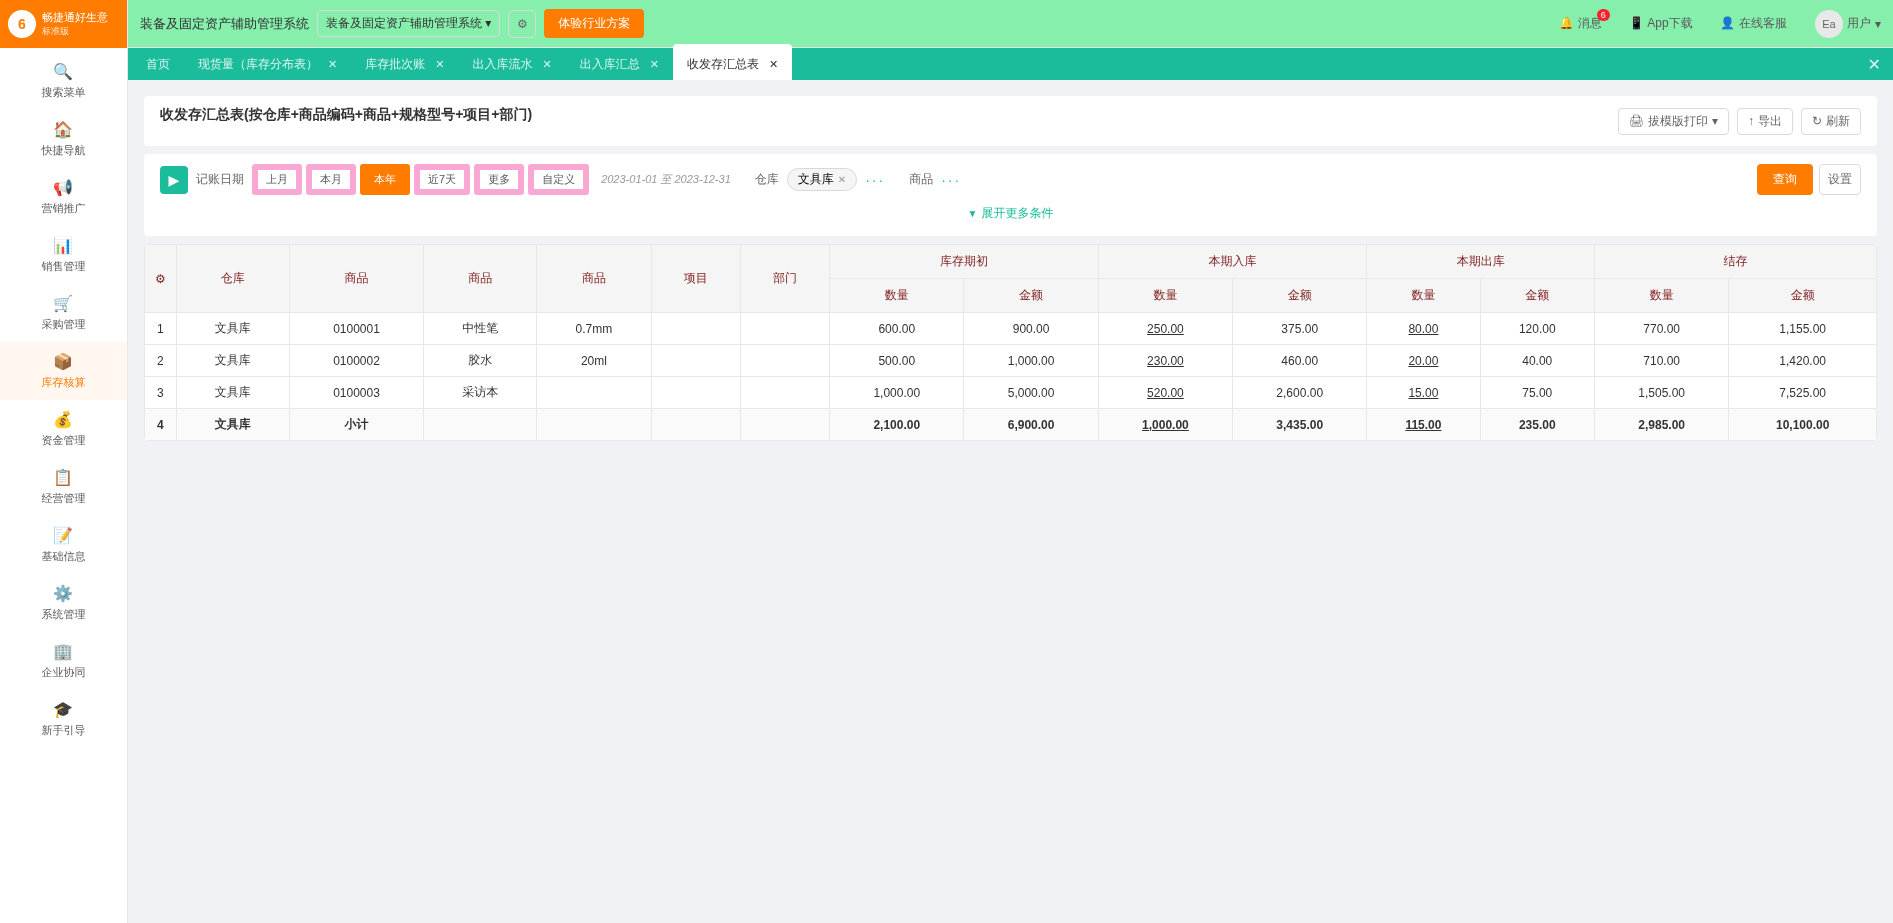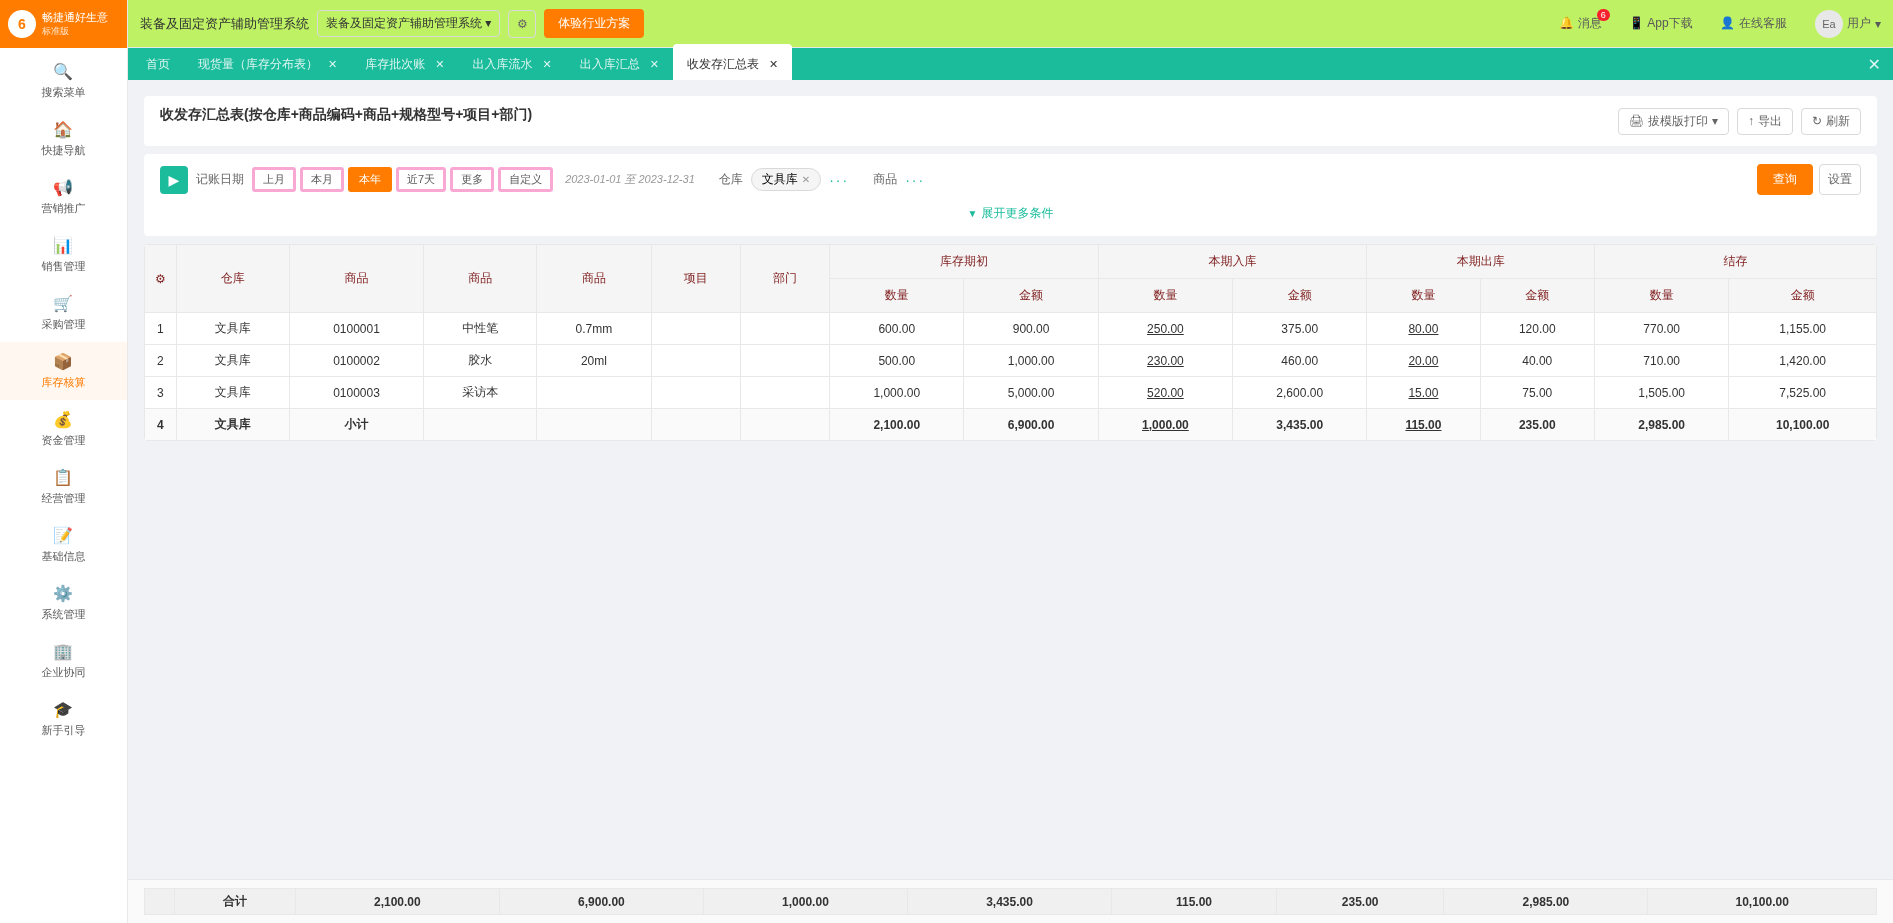--- a/index.html
+++ b/index.html
@@ -13,21 +13,21 @@
     .sidebar-logo-sub { font-size: 9px; color: rgba(255,255,255,0.8); }
     .sidebar-nav { flex: 1; overflow-y: auto; padding: 4px 0; }
     .sidebar-item { display: flex; flex-direction: column; align-items: center; padding: 10px 4px; cursor: pointer; color: #595959; font-size: 11px; gap: 4px; position: relative; }
     .sidebar-item.active { background: #fff7f0; color: #ff7c00; }
     .sidebar-item .icon { font-size: 16px; }
 
     
     .main { flex: 1; display: flex; flex-direction: column; overflow: hidden; }
 
     
-    .topbar { background: #bef264; height: 48px; display: flex; align-items: center; justify-content: space-between; padding: 16px 12px; border-bottom: 1px solid #e8e8e8; flex-shrink: 0; }
+    .topbar { background: #86efac; height: 48px; display: flex; align-items: center; justify-content: space-between; padding: 16px 12px; border-bottom: 1px solid #e8e8e8; flex-shrink: 0; }
     .topbar-left { display: flex; align-items: center; gap: 8px; }
     .topbar-title { font-size: 13px; color: #333; }
     .topbar-dropdown { border: 1px solid #d9d9d9; border-radius: 4px; padding: 4px 8px; font-size: 12px; color: #333; cursor: pointer; }
     .topbar-gear { width: 28px; height: 28px; border: 1px solid #d9d9d9; border-radius: 4px; display: flex; align-items: center; justify-content: center; cursor: pointer; color: #666; }
     .topbar-btn { background: #ff7c00; color: #fff; border: none; border-radius: 4px; padding: 6px 14px; font-size: 12px; cursor: pointer; }
     .topbar-right { display: flex; align-items: center; gap: 28px; font-size: 12px; color: #595959; }
     .topbar-badge { position: relative; cursor: pointer; }
     .badge-dot { background: #f5222d; color: #fff; border-radius: 10px; font-size: 9px; padding: 1px 4px; position: absolute; top: -6px; right: -8px; }
     .topbar-user { display: flex; align-items: center; gap: 4px; cursor: pointer; }
     .user-avatar { width: 28px; height: 28px; background: #e8e8e8; border-radius: 50%; display: flex; align-items: center; justify-content: center; font-size: 11px; color: #666; }
@@ -38,21 +38,21 @@
     .tab.active { background: #fff; color: #333; border-radius: 4px 4px 0 0; }
     .tab-x-btn { margin-left: 4px; font-size: 11px; line-height: 1; cursor: pointer; }
     .tabs-close-all { margin-left: auto; color: rgba(255,255,255,0.85); cursor: pointer; padding: 0 8px; font-size: 16px; }
 
     
     .page { flex: 1; overflow-y: auto; padding: 16px; background: #f0f2f5; }
     .page-title { font-size: 14px; font-weight: bold; color: #333; margin-bottom: 12px; }
     .filter-expand-btn { width: 28px; height: 28px; background: #1abc9c; border-radius: 4px; display: flex; align-items: center; justify-content: center; cursor: pointer; color: #fff; font-size: 14px; flex-shrink: 0; }
     .filter-label { color: #666; font-size: 12px; white-space: nowrap; }
     .date-btns { display: flex; align-items: center; gap: 4px; }
-    .date-btn { padding: 2px 8px; font-size: 11px; border: 3px solid #f9a8d4; border-radius: 3px; cursor: pointer; color: #595959; background: #fff; }
+    .date-btn { padding: 2px 8px; font-size: 11px; border: 6px solid #f9a8d4; border-radius: 3px; cursor: pointer; color: #595959; background: #fff; }
     .date-btn.active { background: #ff7c00; color: #fff; border-color: #ff7c00; }
     .date-range { font-size: 11px; color: #999; margin-left: 4px; font-style: italic; }
     .warehouse-tag { background: #f5f5f5; border: 1px solid #d9d9d9; border-radius: 12px; padding: 2px 10px; font-size: 12px; display: flex; align-items: center; gap: 4px; cursor: pointer; }
     .warehouse-tag-x { color: #999; cursor: pointer; font-size: 10px; }
     .filter-dots { color: #1abc9c; cursor: pointer; font-size: 14px; letter-spacing: 2px; }
     .expand-more { display: flex; align-items: center; justify-content: center; gap: 4px; color: #1abc9c; font-size: 12px; cursor: pointer; padding: 4px; }
     .expand-more-icon { font-size: 10px; }
 
     .query-btn { background: #ff7c00; color: #fff; border: none; border-radius: 4px; padding: 6px 16px; font-size: 12px; cursor: pointer; }
     .settings-btn { background: #fff; color: #666; border: 1px solid #d9d9d9; border-radius: 4px; padding: 6px 8px; font-size: 12px; cursor: pointer; }
@@ -385,32 +385,14 @@
             <td><strong>235.00</strong></td>
             <td><strong>2,985.00</strong></td>
             <td><strong>10,100.00</strong></td>
           </tr>
         </tbody>
       </table>
     </div>
 
   </div>
 
-  <div class="bottom-bar">
-    <table style="width:100%; border-collapse:collapse;">
-      <tbody>
-          <tr class="total-row">
-        <td style="width:30px; text-align:center; padding:4px;"></td>
-        <td colspan="6" style="text-align:center; padding:4px; font-weight:bold;">合计</td>
-        <td style="text-align:center; padding:4px;">2,100.00</td>
-        <td style="text-align:center; padding:4px;">6,900.00</td>
-        <td style="text-align:center; padding:4px;">1,000.00</td>
-        <td style="text-align:center; padding:4px;">3,435.00</td>
-        <td style="text-align:center; padding:4px;">115.00</td>
-        <td style="text-align:center; padding:4px;">235.00</td>
-        <td style="text-align:center; padding:4px;">2,985.00</td>
-        <td style="text-align:center; padding:4px;">10,100.00</td>
-      </tr>
-    </tbody>
-      </table>
-  </div>
 
 </div>
 
 </body></html>

